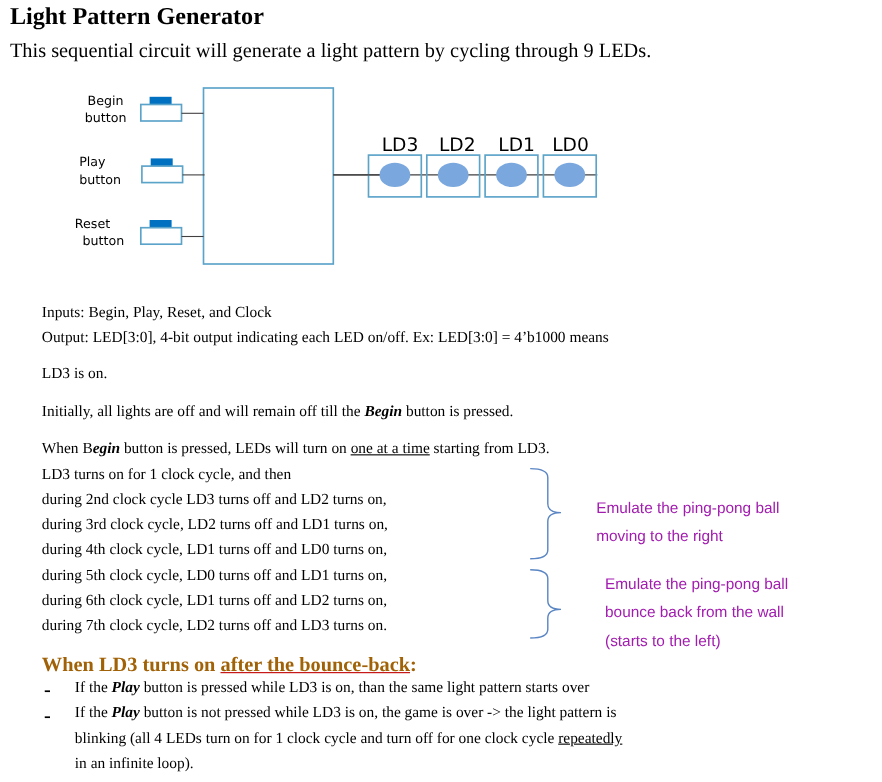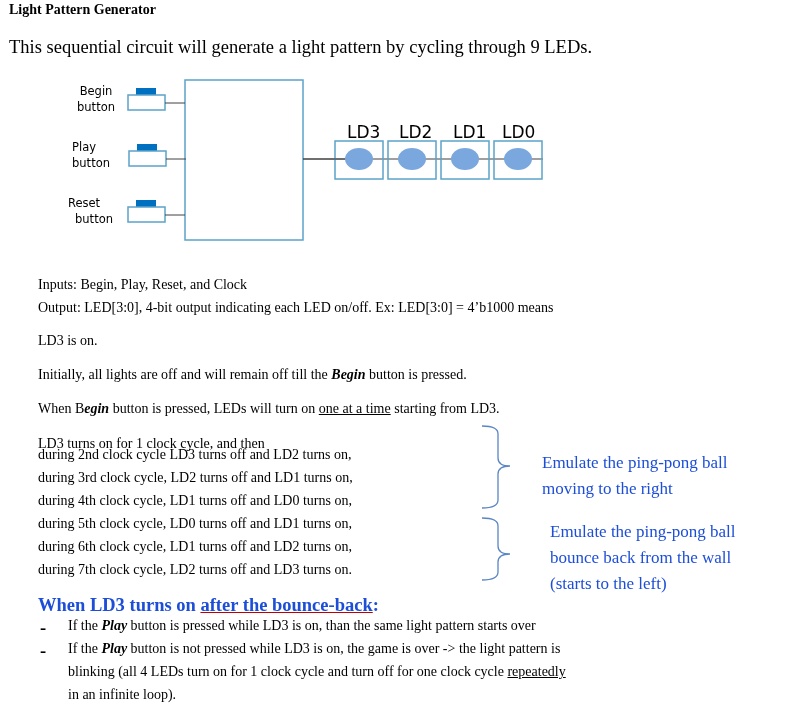--- a/index.html
+++ b/index.html
@@ -1,28 +1,28 @@
 <!DOCTYPE html>
 <html><head>
   <meta charset="utf-8">
   <style>
     html, body { margin: 0; padding: 0; background: #ffffff; }
     body {
       width: 802px; height: 711px; position: relative; overflow: hidden;
       font-family: "Liberation Serif", serif; color: #000;
     }
     .abs { position: absolute; white-space: nowrap; }
-    .title { left: 9px; top: 2px; font-size: 14px; font-weight: bold; }
+    .title { left: 9px; top: 2px; font-size: 22px; font-weight: bold; }
     .intro { left: 9px; top: 37px; font-size: 18.5px; }
     .line { font-size: 14px; }
     .b-i { font-weight: bold; font-style: italic; }
     .u { text-decoration: underline; }
-    .red-head { color: #1d4ed8; font-weight: bold; font-size: 18.5px; }
+    .red-head { color: #a16207; font-weight: bold; font-size: 18.5px; }
     .red-head .u { text-decoration-color: #c00000; }
-    .note { font-family: Liberation Serif, serif; font-size: 17px; color: #1d4ed8; }
+    .note { font-family: Liberation Sans, sans-serif; font-size: 14px; color: #a21caf; }
     .dash { font-size: 18.5px; font-weight: bold; }
     
     .diagram { position: absolute; left: 0; top: 0; width: 802px; height: 270px; }
     .btn-label { position: absolute; font-family: "DejaVu Sans", sans-serif; font-size: 11.5px; text-align: center; line-height: 16px; }
     .led-label { position: absolute; font-family: "DejaVu Sans", sans-serif; font-size: 17px; }
   </style>
 </head>
 <body>
 
 <div class="abs title">Light Pattern Generator</div>
@@ -97,21 +97,21 @@
 <div class="abs line" style="left:38px;top:333px;">LD3 is on.</div>
 
 <div class="abs line" style="left:38px;top:367px;">
   <span>Initially, all lights are off and will remain off till the </span><span class="b-i">Begin</span><span> button is pressed.</span>
 </div>
 
 <div class="abs line" style="left:38px;top:401px;">
   <span>When B</span><span class="b-i">egin</span><span> button is pressed, LEDs will turn on </span><span class="u">one at a time</span><span> starting from LD3.</span>
 </div>
 
-<div class="abs line" style="left:38px;top:424px;margin-top:12px;">LD3 turns on for 1 clock cycle, and then</div>
+<div class="abs line" style="left:38px;top:424px;">LD3 turns on for 1 clock cycle, and then</div>
 <div class="abs line" style="left:38px;top:447px;">during 2nd clock cycle LD3 turns off and LD2 turns on,</div>
 <div class="abs line" style="left:38px;top:470px;">during 3rd clock cycle, LD2 turns off and LD1 turns on,</div>
 <div class="abs line" style="left:38px;top:493px;">during 4th clock cycle, LD1 turns off and LD0 turns on,</div>
 <div class="abs line" style="left:38px;top:516px;">during 5th clock cycle, LD0 turns off and LD1 turns on,</div>
 <div class="abs line" style="left:38px;top:539px;">during 6th clock cycle, LD1 turns off and LD2 turns on,</div>
 <div class="abs line" style="left:38px;top:562px;">during 7th clock cycle, LD2 turns off and LD3 turns on.</div>
 
 <svg class="abs" style="left:480px;top:420px" width="60" height="170">
   <path d="M2 6 Q18 6 18 14 L18 38 Q18 46 30 46 Q18 46 18 54 L18 80 Q18 88 2 88" fill="none" stroke="#5b86c4" stroke-width="1.3"></path>
   <path d="M2 98 Q18 98 18 106 L18 126 Q18 134 30 134 Q18 134 18 142 L18 152 Q18 160 2 160" fill="none" stroke="#5b86c4" stroke-width="1.3"></path>

